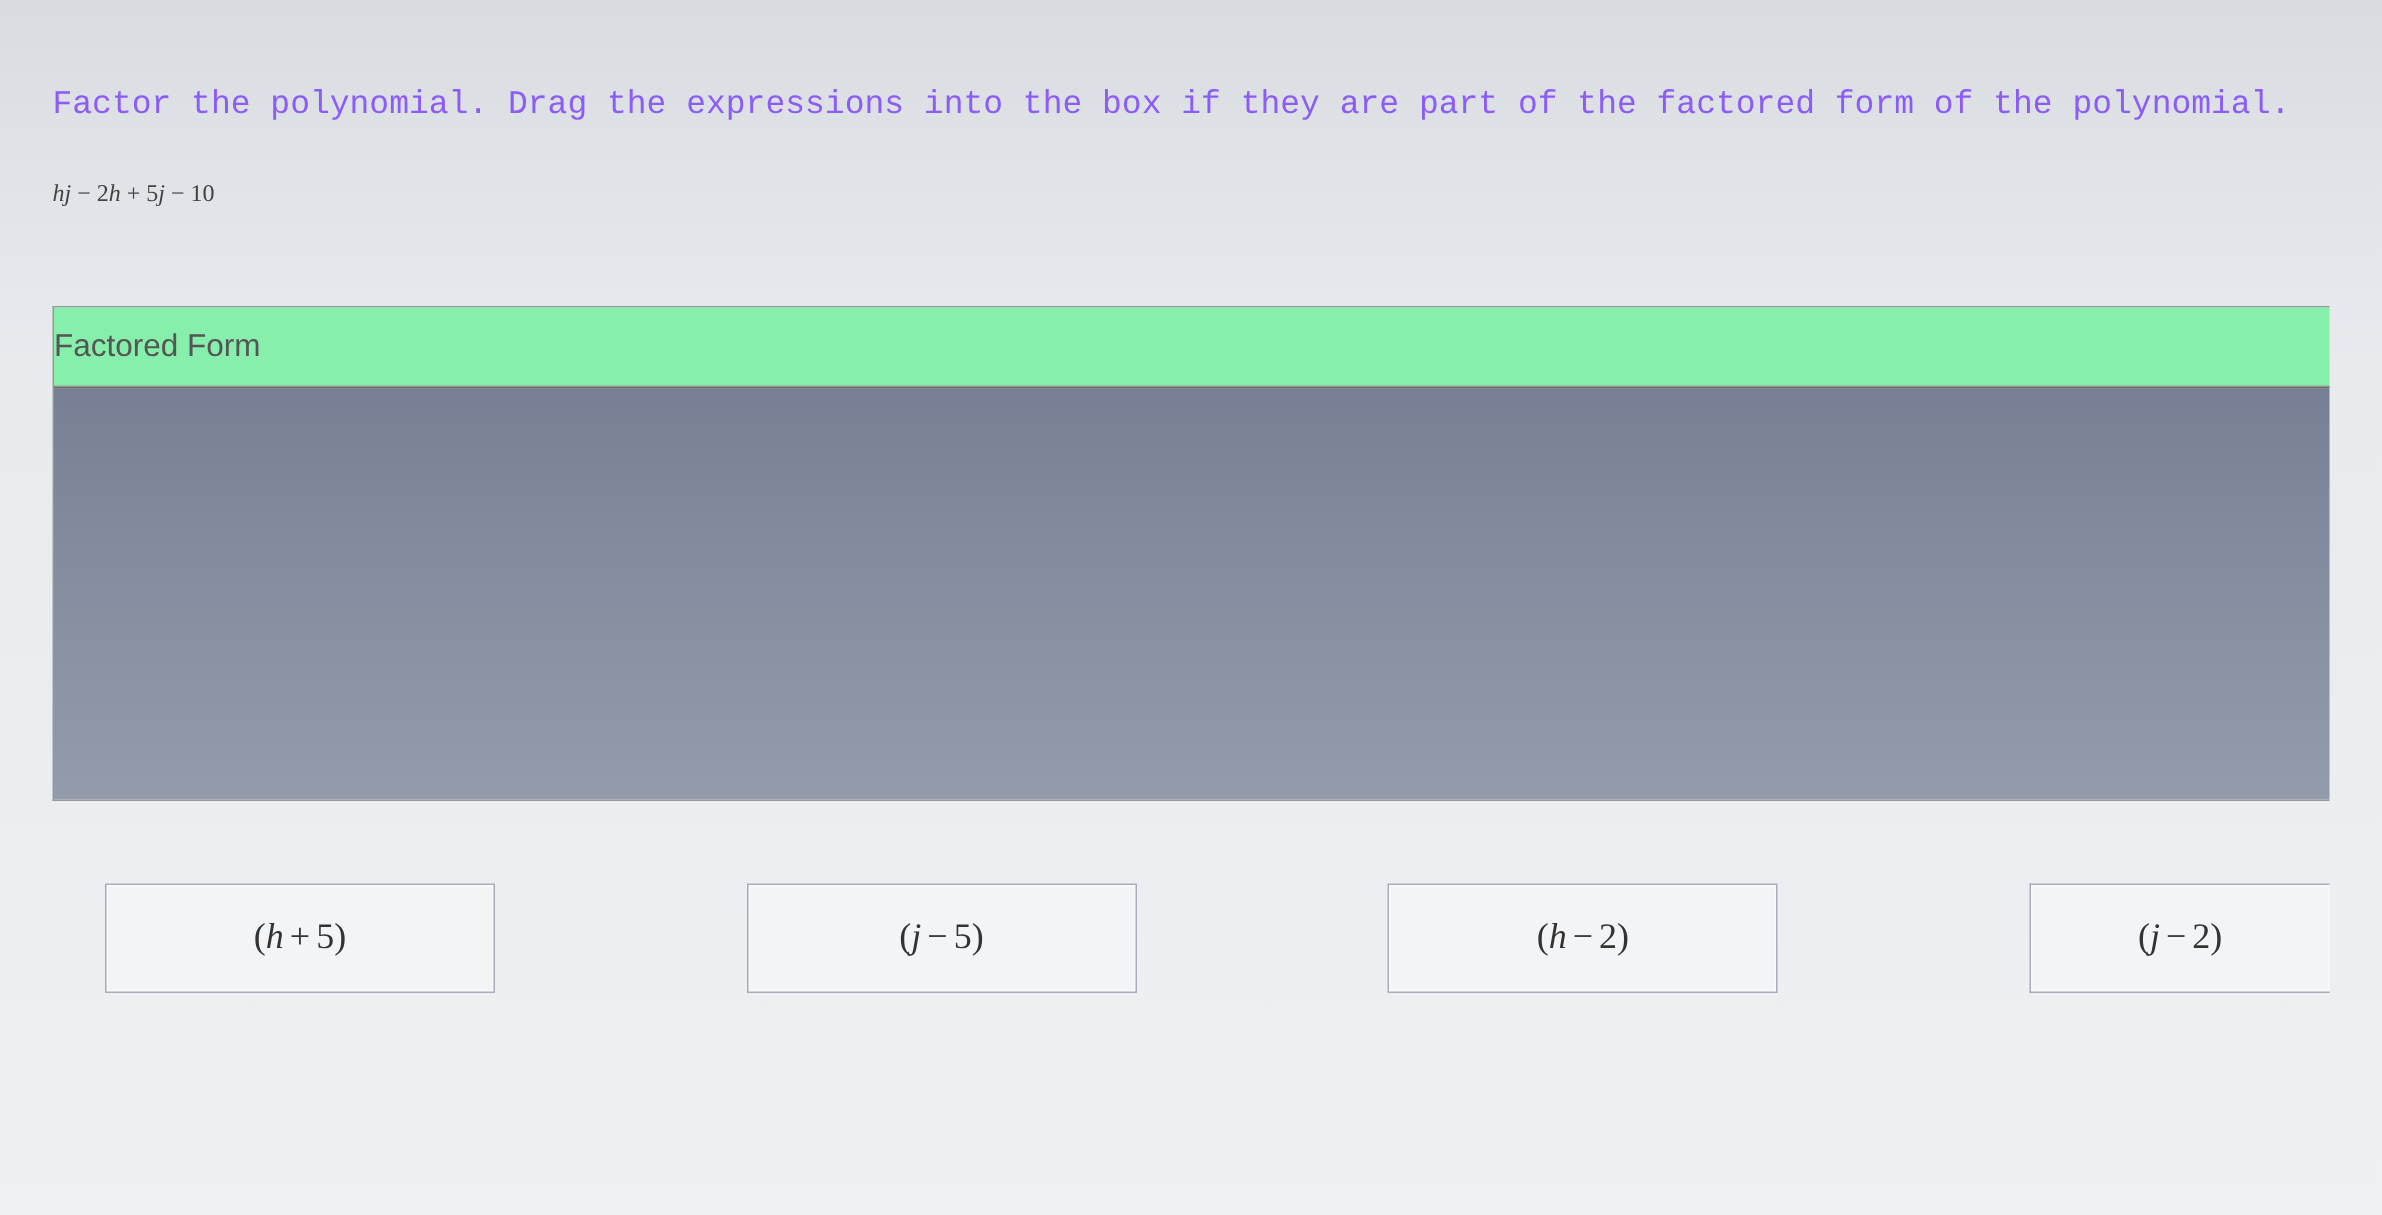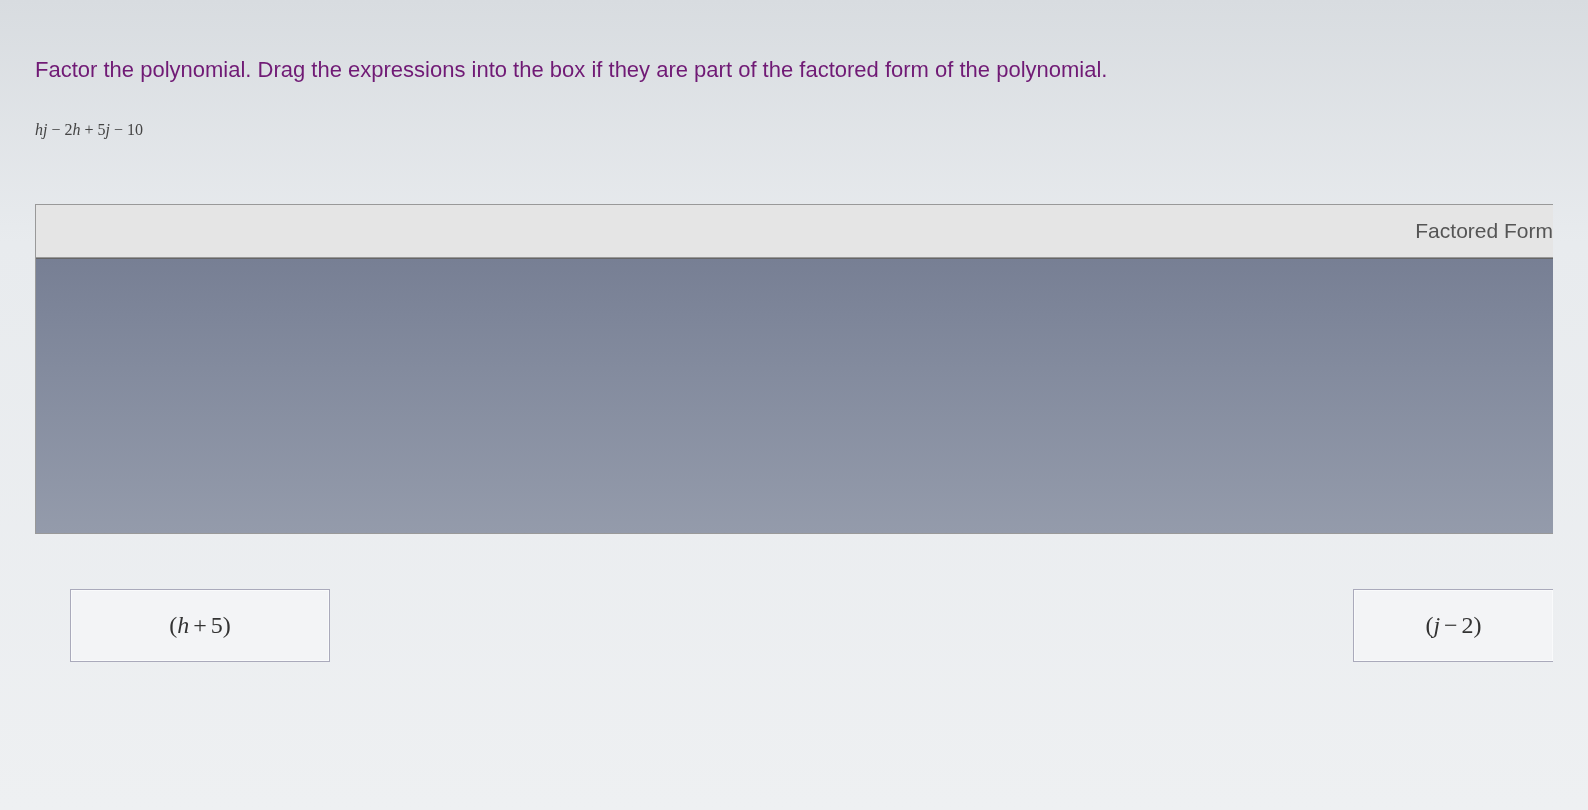--- a/index.html
+++ b/index.html
@@ -12,45 +12,46 @@
       height: 810px;
       background: linear-gradient(to bottom, #d8dce0 0%, #e8ebee 30%, #eef0f2 100%);
       font-family: "Segoe UI", Arial, sans-serif;
       color: #444;
       overflow: hidden;
       padding-top: 55px;
     }
     .instructions {
       padding: 0 35px;
       font-size: 22px;
-      color: #701a75;
+      color: #8b5cf6;
       line-height: 1.4;
+      font-family: Liberation Mono, monospace;
     }
     .polynomial {
       padding: 35px 35px 40px 35px;
       font-size: 16px;
       font-style: italic;
       font-family: "Times New Roman", serif;
       color: #444;
     }
     .polynomial .var {
       font-style: italic;
     }
     .polynomial .num {
       font-style: normal;
     }
     .table-wrap {
       margin: 25px 35px 0 35px;
       border: 1px solid #999;
       border-right: none;
     }
     .table-header {
-      background: #e5e5e5;
+      background: #86efac;
       border-bottom: 1px solid #999;
-      text-align: right;
+      text-align: left;
       padding: 14px 0;
       font-size: 21px;
       color: #555;
     }
     .drop-zone {
       height: 275px;
       background: linear-gradient(to bottom, #777f94 0%, #838b9e 40%, #949bab 100%);
       border-top: 1px solid #666;
     }
     .options-row {
@@ -99,15 +100,21 @@
 <div class="table-wrap">
   <div class="table-header">Factored Form</div>
   <div class="drop-zone"></div>
 </div>
 
 <div class="options-row">
   <div class="option-tile">
     (<span class="var">h</span><span class="op">+</span><span class="num">5</span>)
   </div>
   <div class="option-tile">
+    (<span class="var">j</span><span class="op">−</span><span class="num">5</span>)
+  </div>
+  <div class="option-tile">
+    (<span class="var">h</span><span class="op">−</span><span class="num">2</span>)
+  </div>
+  <div class="option-tile">
     (<span class="var">j</span><span class="op">−</span><span class="num">2</span>)
   </div>
 </div>
 
 </body></html>

